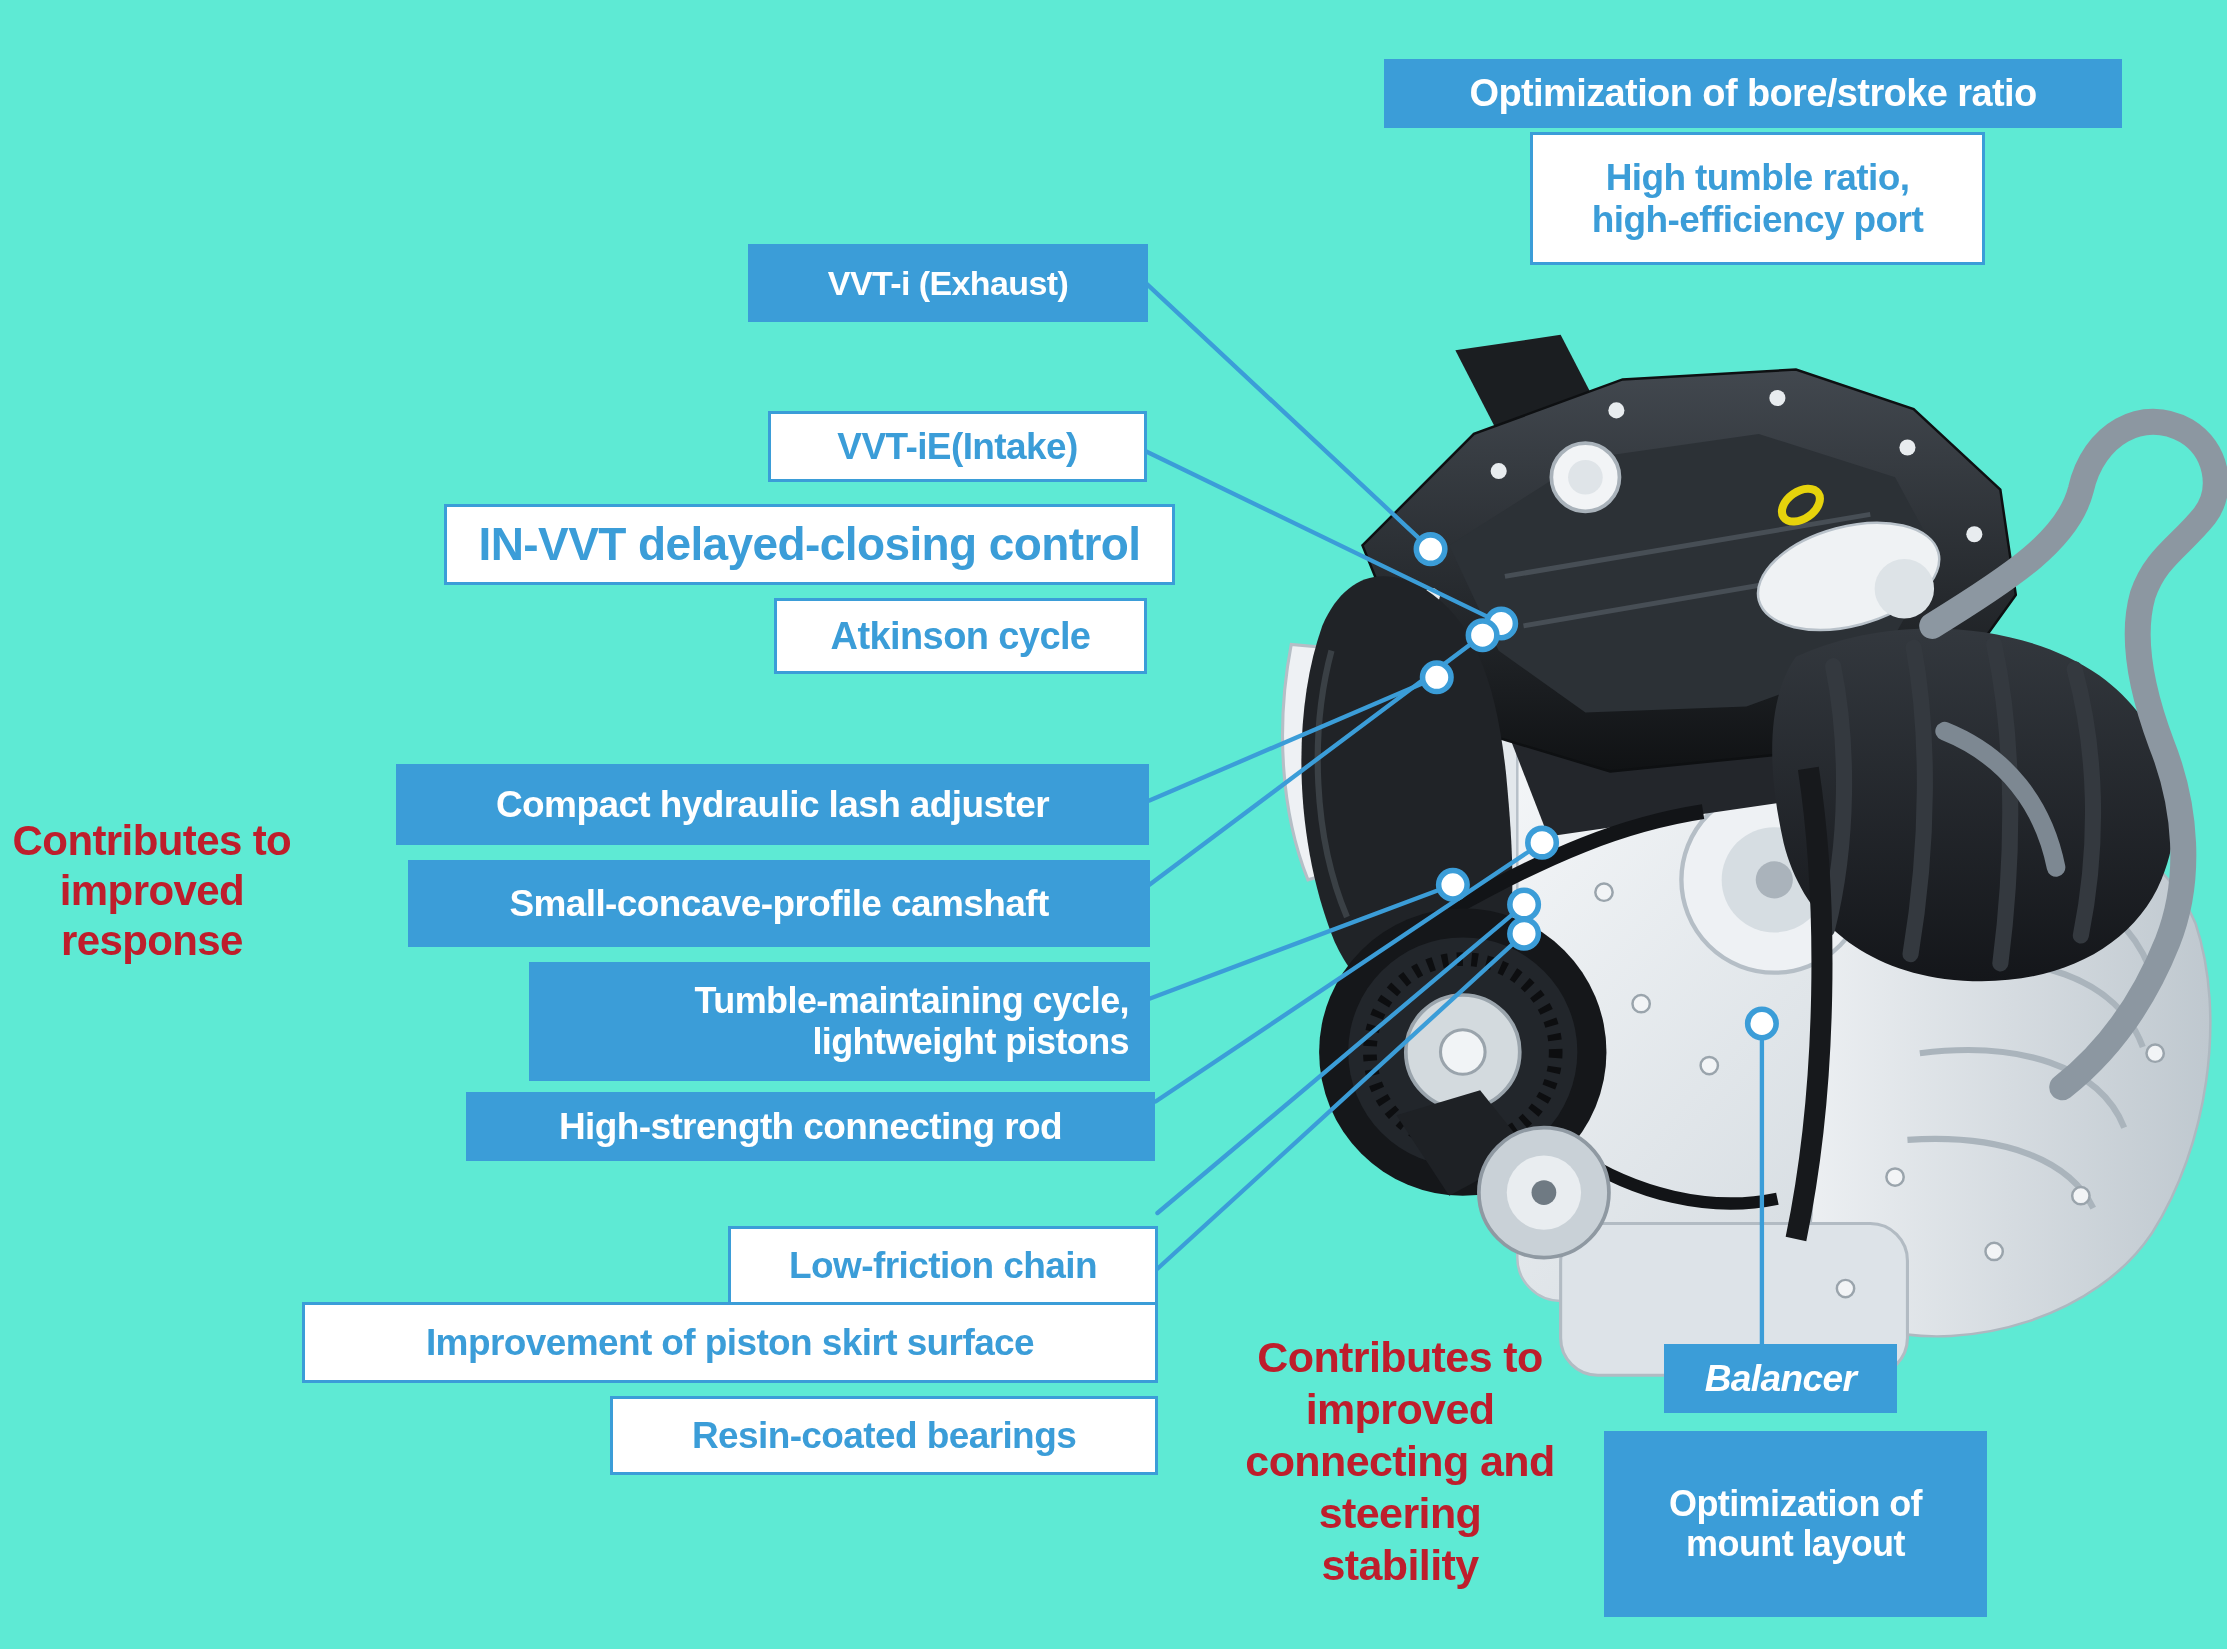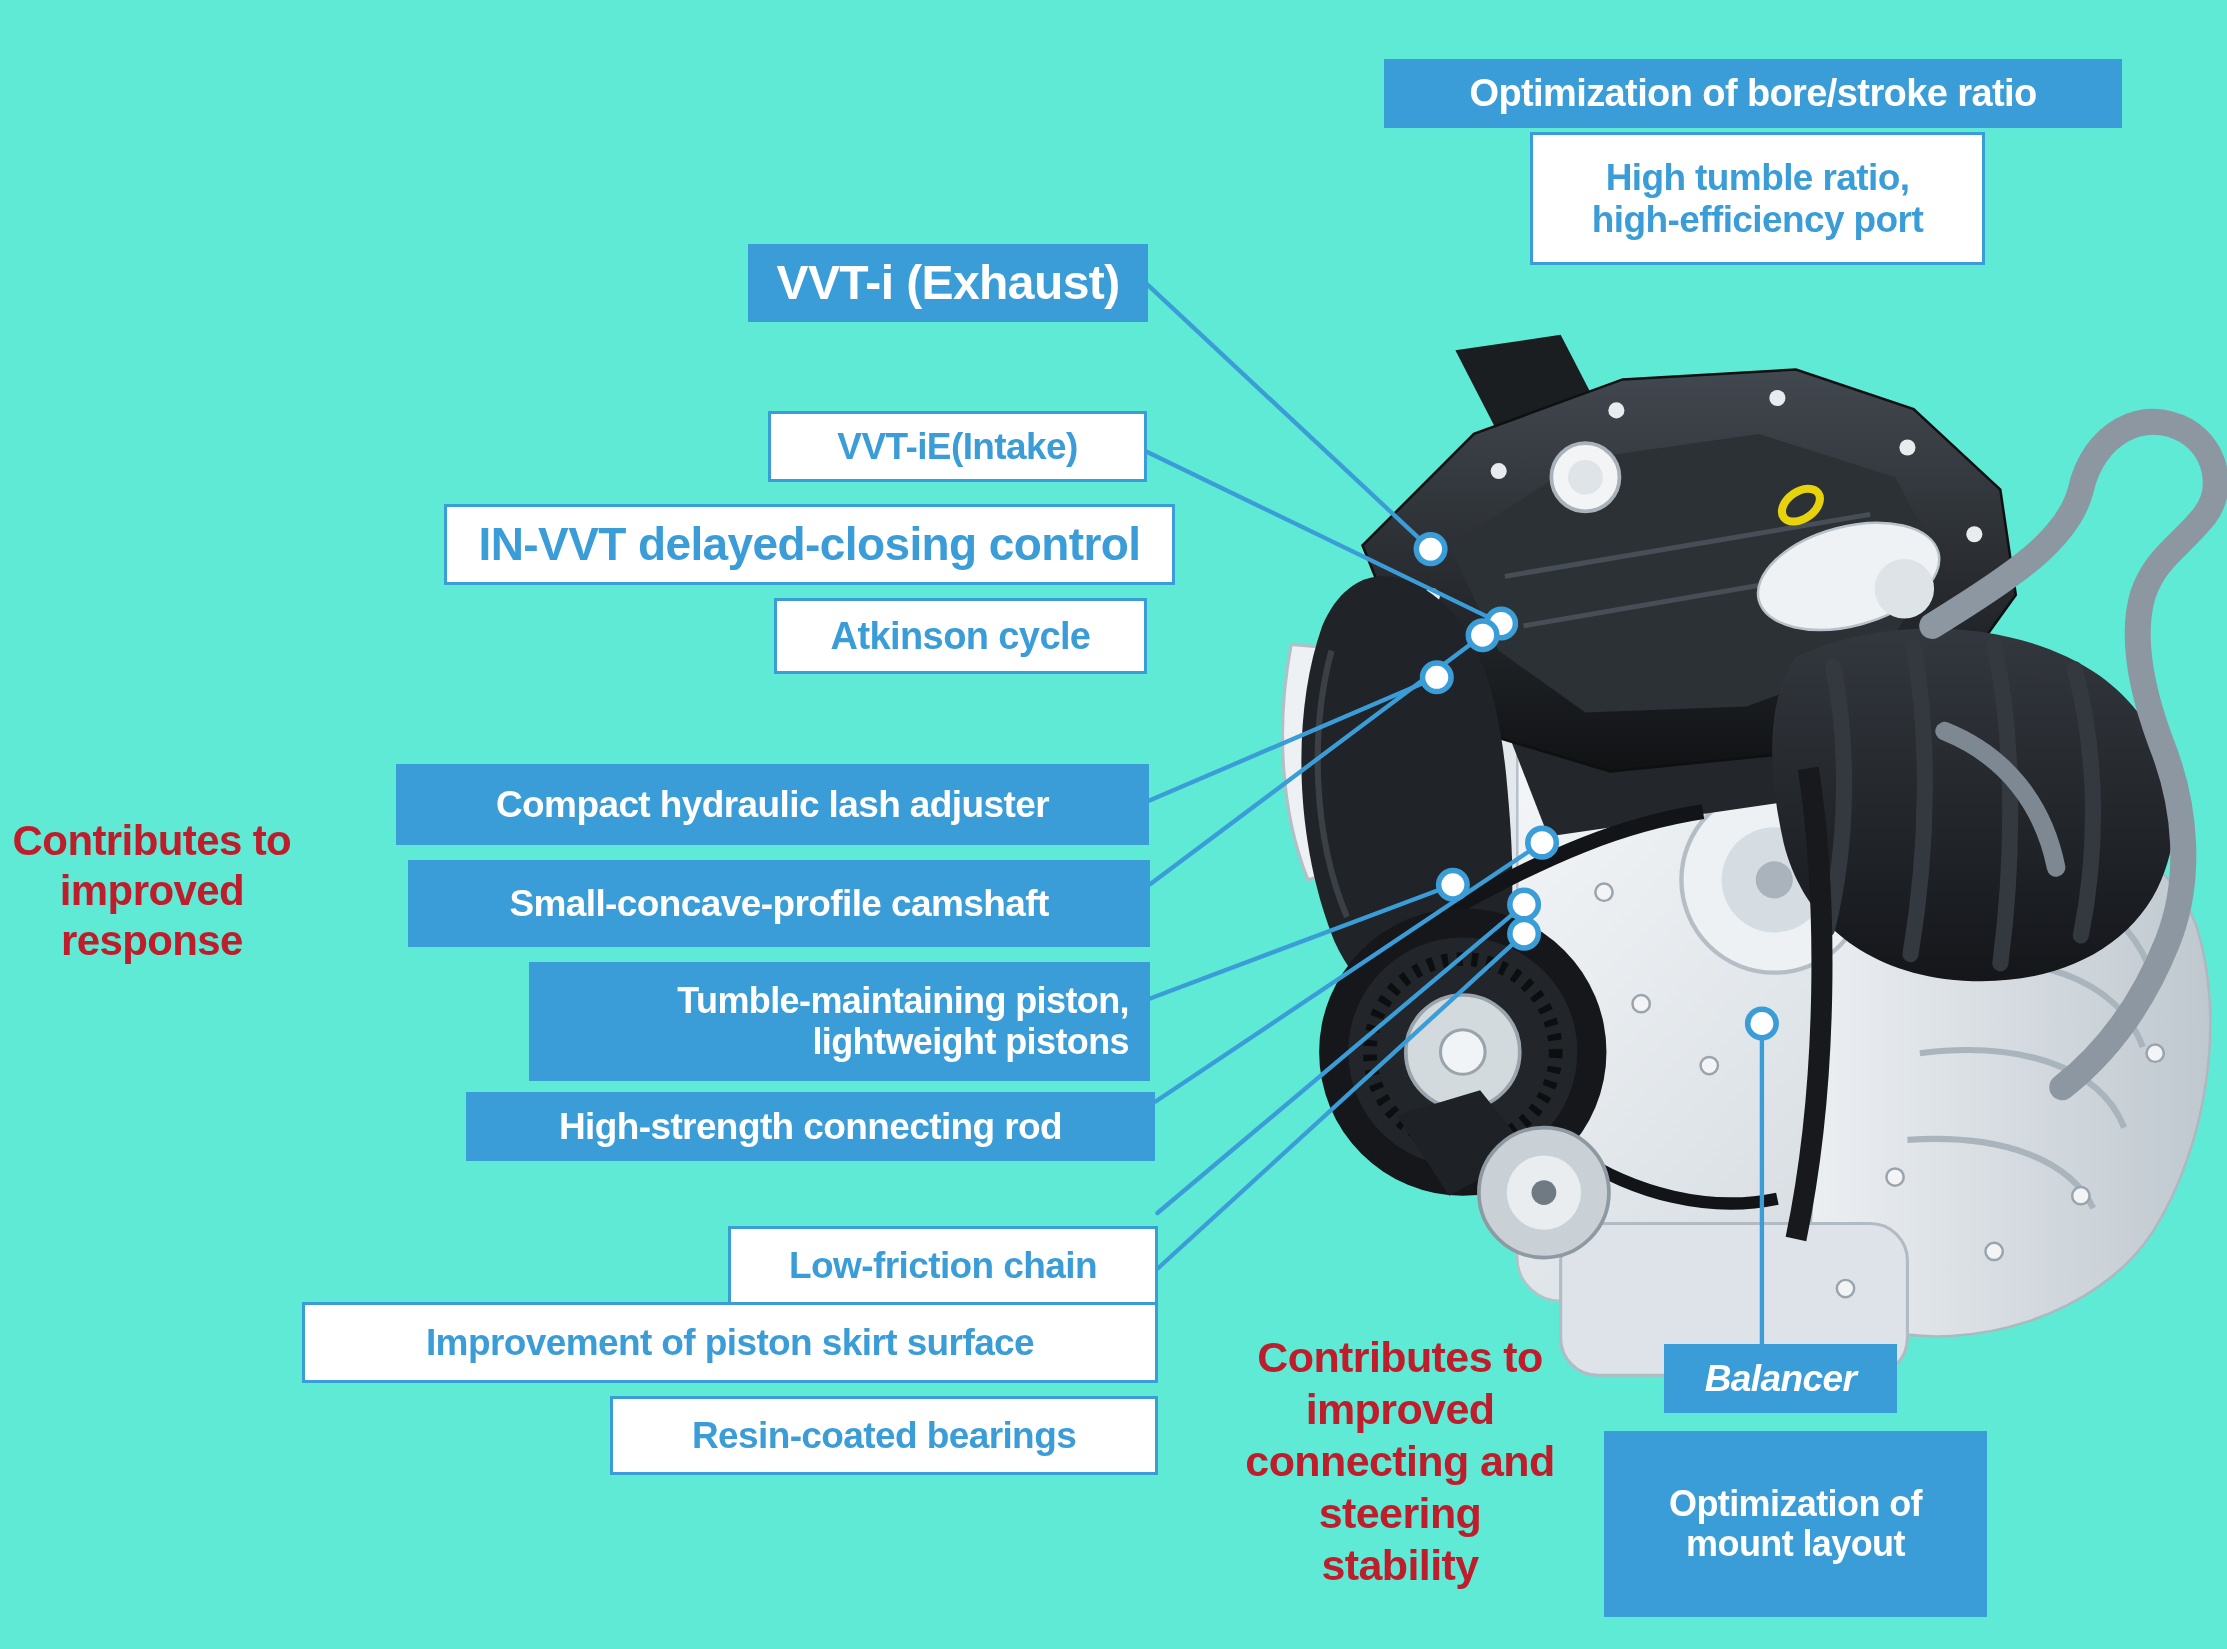--- a/index.html
+++ b/index.html
@@ -167,21 +167,21 @@
     <span class="ln">Optimization of bore/stroke ratio</span>
   </div>
 
   <div class="callout outline" style="left:1530px;top:132px;width:455px;height:133px;font-size:37px;">
     <span>
       <span class="ln">High tumble ratio,</span>
       <span class="ln">high-efficiency port</span>
     </span>
   </div>
 
-  <div class="callout solid" style="left:748px;top:244px;width:400px;height:78px;font-size:48px;">
+  <div class="callout solid" style="left:748px;top:244px;width:400px;height:78px;font-size:34px;">
     <span class="ln">VVT-i (Exhaust)</span>
   </div>
 
   <div class="callout outline" style="left:768px;top:411px;width:379px;height:71px;font-size:37px;">
     <span class="ln">VVT-iE(Intake)</span>
   </div>
 
   <div class="callout outline" style="left:416px;top:504px;width:731px;height:81px;font-size:46px;margin-left:28px;">
     <span class="ln">IN-VVT delayed-closing control</span>
   </div>
@@ -193,21 +193,21 @@
   <div class="callout solid" style="left:396px;top:764px;width:753px;height:81px;font-size:37px;">
     <span class="ln">Compact hydraulic lash adjuster</span>
   </div>
 
   <div class="callout solid" style="left:408px;top:860px;width:742px;height:87px;font-size:37px;">
     <span class="ln">Small-concave-profile camshaft</span>
   </div>
 
   <div class="callout solid right" style="left:529px;top:962px;width:621px;height:119px;font-size:36px;">
     <span>
-      <span class="ln">Tumble-maintaining piston,</span>
+      <span class="ln">Tumble-maintaining cycle,</span>
       <span class="ln">lightweight pistons</span>
     </span>
   </div>
 
   <div class="callout solid" style="left:466px;top:1092px;width:689px;height:69px;font-size:37px;">
     <span class="ln">High-strength connecting rod</span>
   </div>
 
   <div class="callout outline" style="left:728px;top:1226px;width:430px;height:79px;font-size:37px;">
     <span class="ln">Low-friction chain</span>

